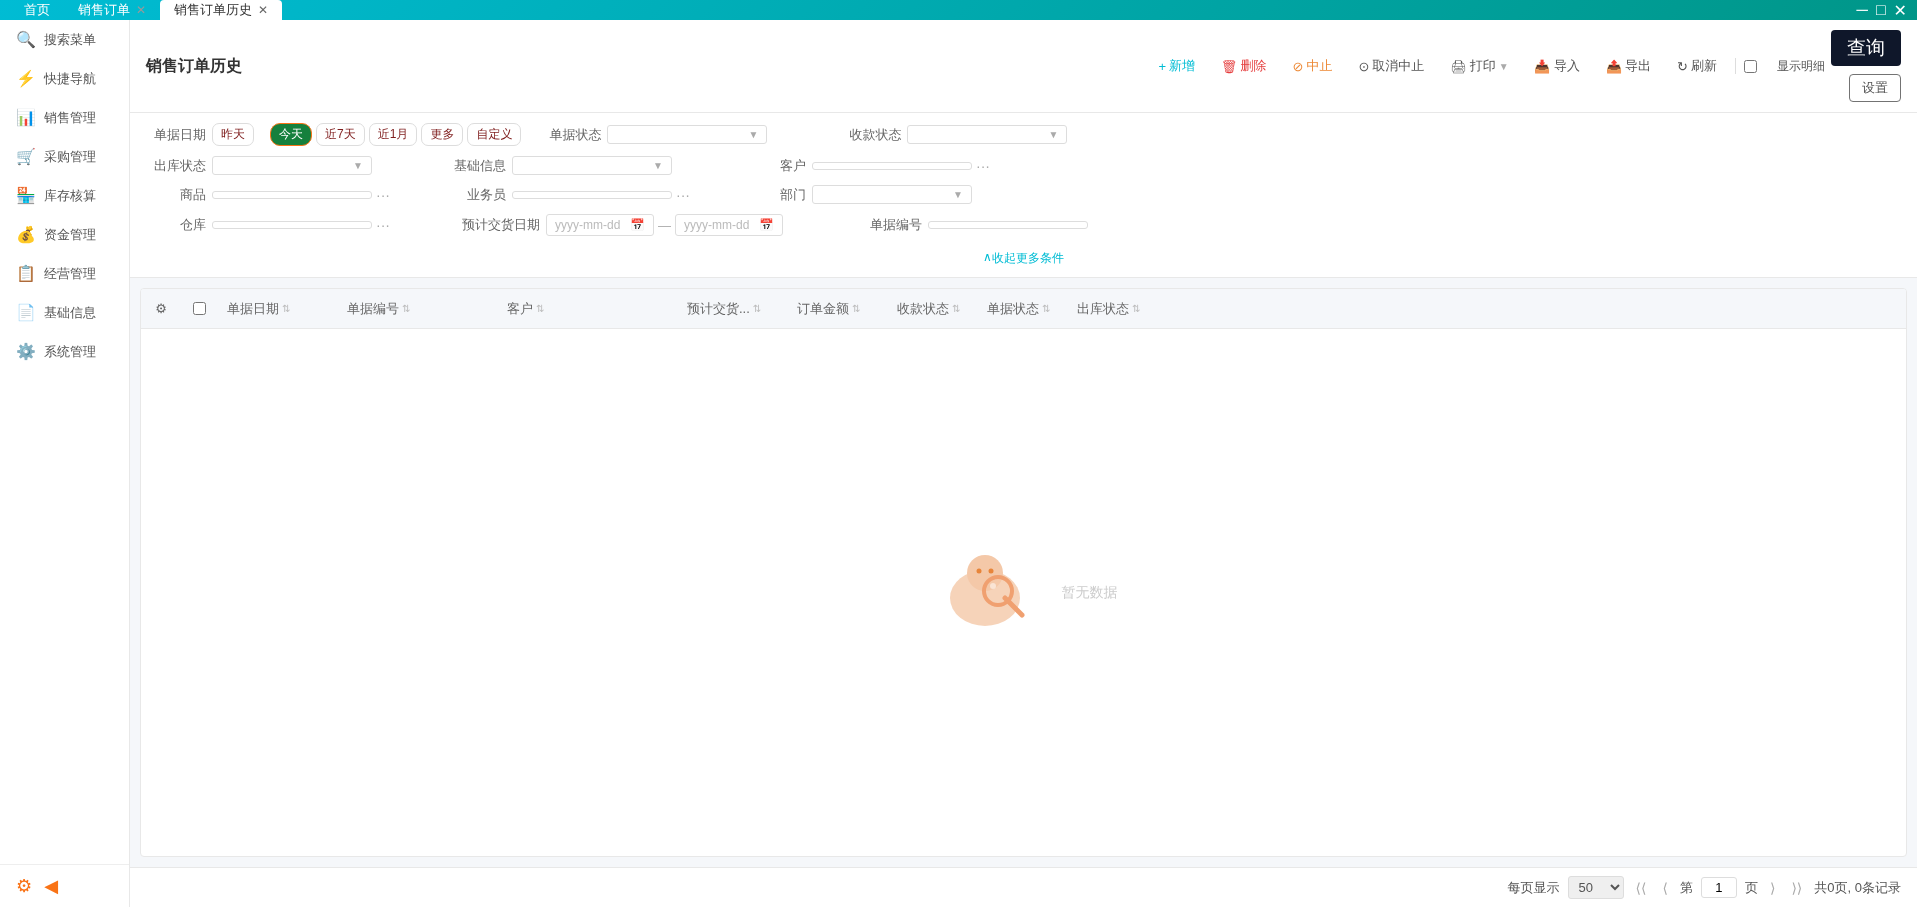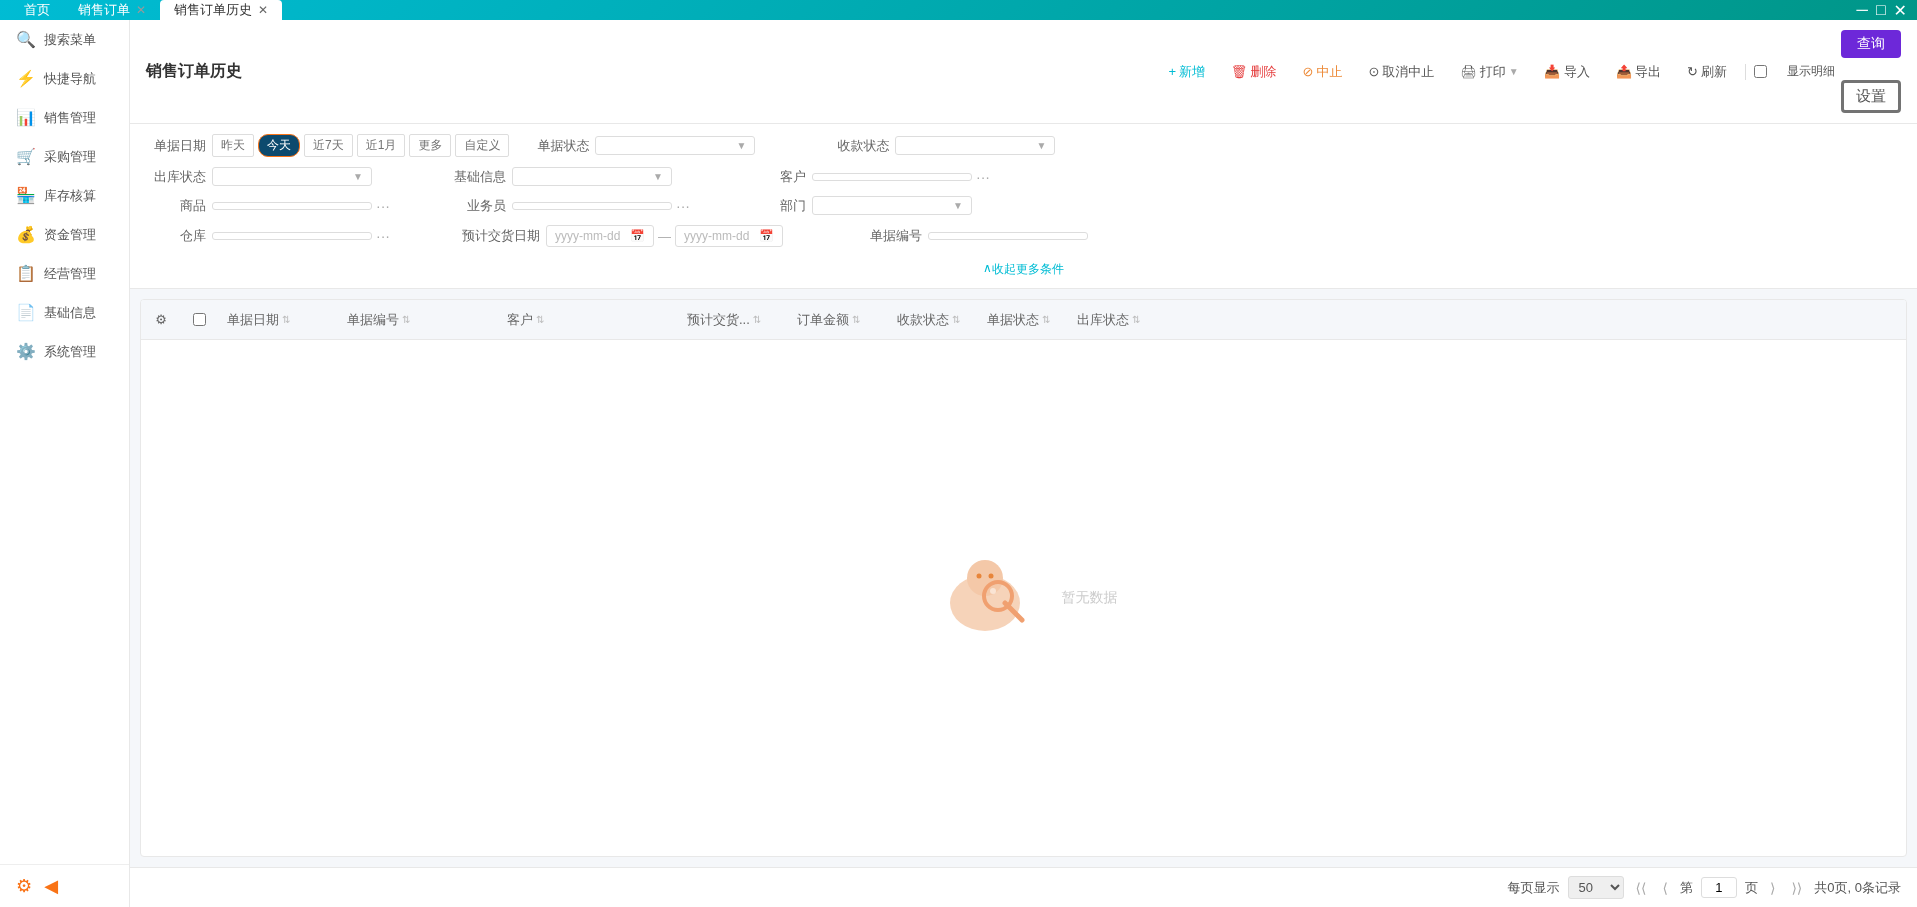--- a/index.html
+++ b/index.html
@@ -29,34 +29,34 @@
     .content { flex: 1; display: flex; flex-direction: column; overflow: hidden; background: #f5f7fa; }
 
     
     .page-header { background: #fff; padding: 10px 16px; display: flex; align-items: center; justify-content: space-between; border-bottom: 1px solid #e8e8e8; flex-shrink: 0; }
     .page-title { font-size: 16px; font-weight: bold; color: #333; }
     .toolbar { display: flex; align-items: center; gap: 6px; }
     .toolbar-btn { display: flex; align-items: center; gap: 3px; padding: 4px 10px; border: none; background: none; cursor: pointer; color: #555; font-size: 13px; }
     .toolbar-btn.danger { color: #e53e3e; }
     .toolbar-btn.warning { color: #ed8936; }
     .toolbar-btn.primary-outline { color: #00bcd4; }
-    .btn-query { background: #6d28d9; color: #fff; border: none; padding: 5px 16px; border-radius: 4px; cursor: pointer; font-size: 14px; }
-    .btn-set { background: #fff; color: #555; border: 3px solid #737373; padding: 4px 12px; border-radius: 4px; cursor: pointer; font-size: 15px; margin-top: 20px; }
+    .btn-query { background: #0f172a; color: #fff; border: none; padding: 5px 16px; border-radius: 4px; cursor: pointer; font-size: 19px; }
+    .btn-set { background: #fff; color: #555; border: 1px solid #737373; padding: 4px 12px; border-radius: 4px; cursor: pointer; font-size: 13px; margin-top: 6px; }
     .display-toggle { display: flex; align-items: center; gap: 20px; font-size: 12px; color: #555; cursor: pointer; }
     .display-toggle input[type=checkbox] { cursor: pointer; }
 
     
     .filter-area { background: #fff; padding: 10px 16px 6px; border-bottom: 1px solid #e8e8e8; flex-shrink: 0; }
     .filter-row { display: flex; align-items: center; margin-bottom: 10px; gap: 20px; flex-wrap: wrap; }
     .filter-item { display: flex; align-items: center; gap: 6px; min-width: 280px; }
     .filter-label { color: #666; white-space: nowrap; min-width: 60px; text-align: right; }
     .filter-control { flex: 1; display: flex; align-items: center; }
     .date-group { display: flex; align-items: center; gap: 4px; }
-    .date-btn { padding: 2px 8px; border: 1px solid #ddd; border-radius: 2px; cursor: pointer; font-size: 12px; color: #737373; background: #fff; }
-    .date-btn.active { background: #0c4a6e; color: #fff; border-color: #f97316; border-radius: 10px; }
+    .date-btn { padding: 2px 8px; border: 1px solid #ddd; border-radius: 7px; cursor: pointer; font-size: 12px; color: #7f1d1d; background: #fff; }
+    .date-btn.active { background: #15803d; color: #fff; border-color: #f97316; border-radius: 10px; margin-left: 12px; }
     .select-control { border: 1px solid #ddd; border-radius: 3px; padding: 3px 8px; font-size: 13px; color: #666; background: #fff; min-width: 160px; display: flex; align-items: center; justify-content: space-between; cursor: pointer; }
     .select-control .chevron { font-size: 10px; color: #aaa; }
     .input-control { border: 1px solid #ddd; border-radius: 3px; padding: 3px 8px; font-size: 13px; color: #666; background: #fff; min-width: 160px; }
     .dots-btn { color: #aaa; cursor: pointer; font-size: 14px; margin-left: 4px; }
     .date-range { display: flex; align-items: center; gap: 4px; }
     .date-input { border: 1px solid #ddd; border-radius: 3px; padding: 3px 8px; font-size: 12px; color: #bbb; width: 108px; display: flex; align-items: center; justify-content: space-between; }
     .date-input .cal-icon { font-size: 12px; color: #aaa; }
     .collapse-row { display: flex; justify-content: center; padding: 4px 0; cursor: pointer; color: #00bcd4; font-size: 12px; }
 
     

